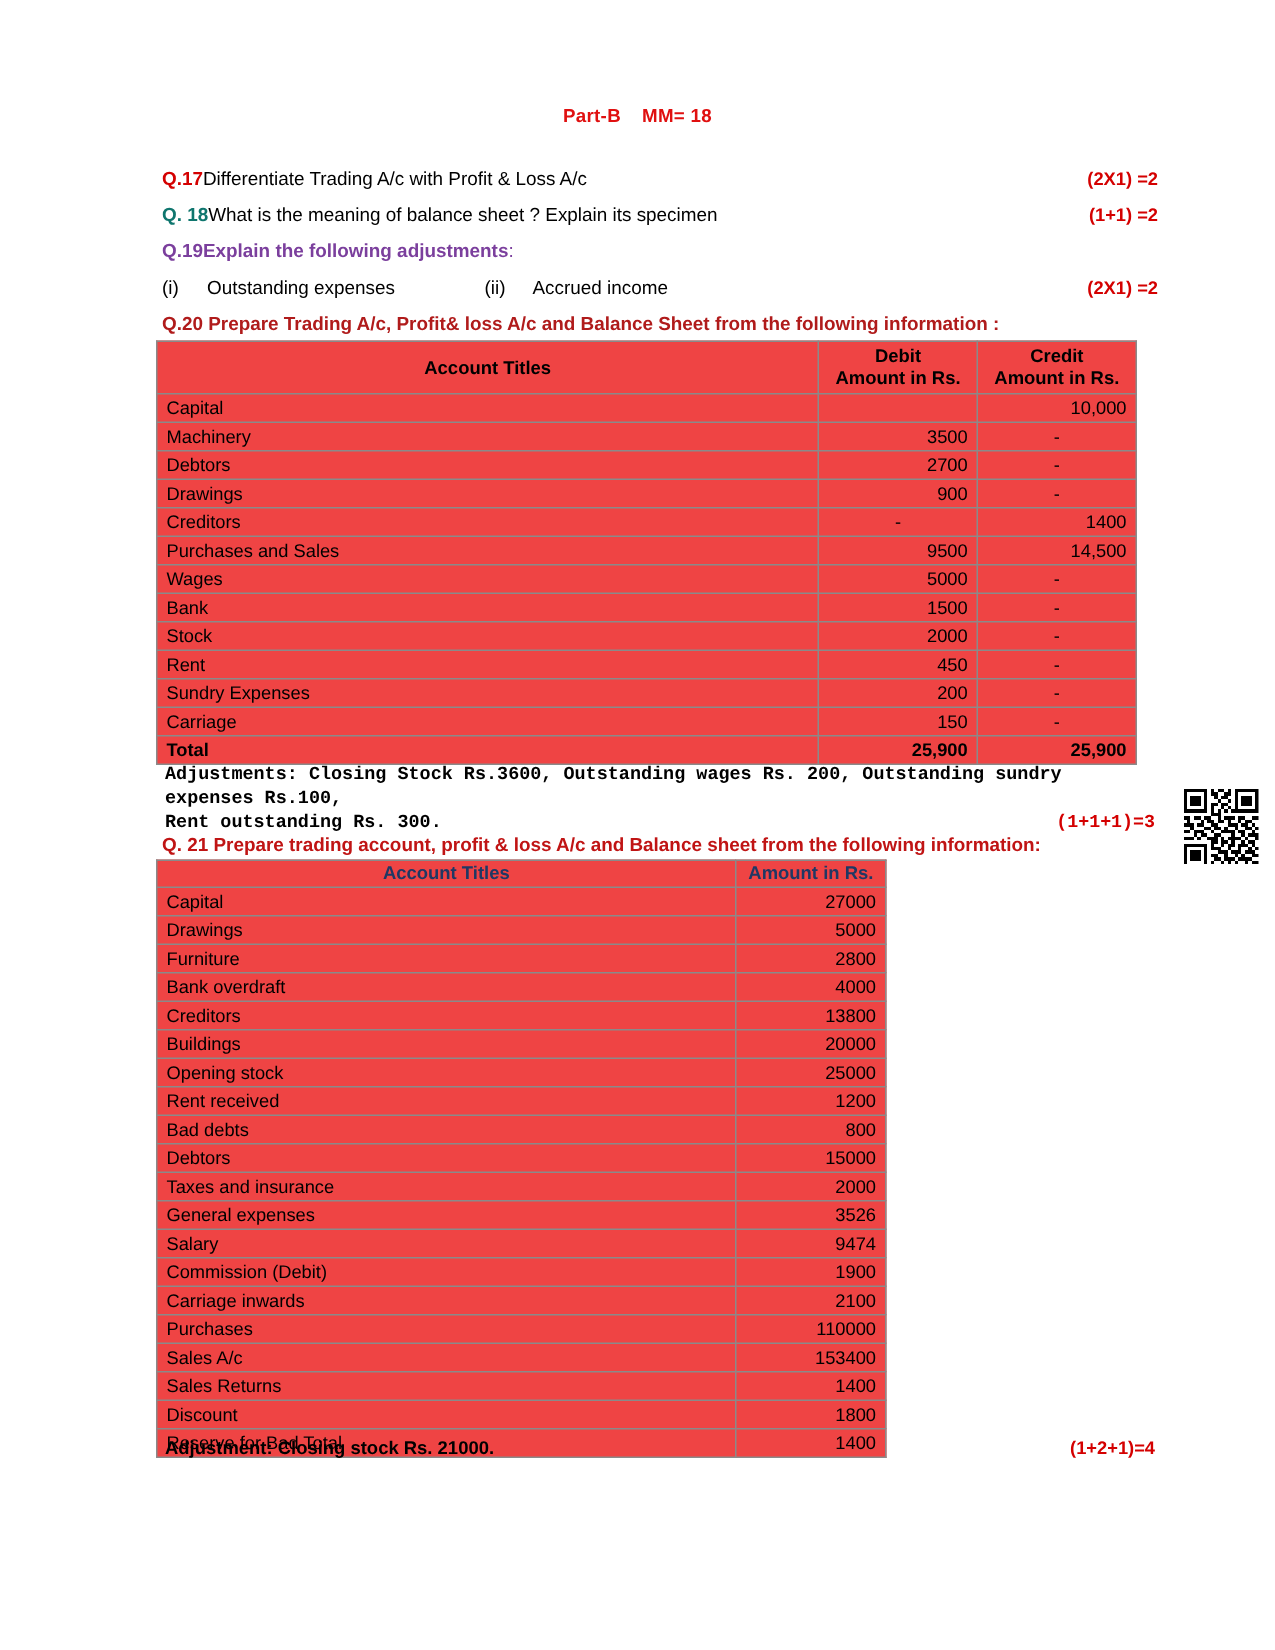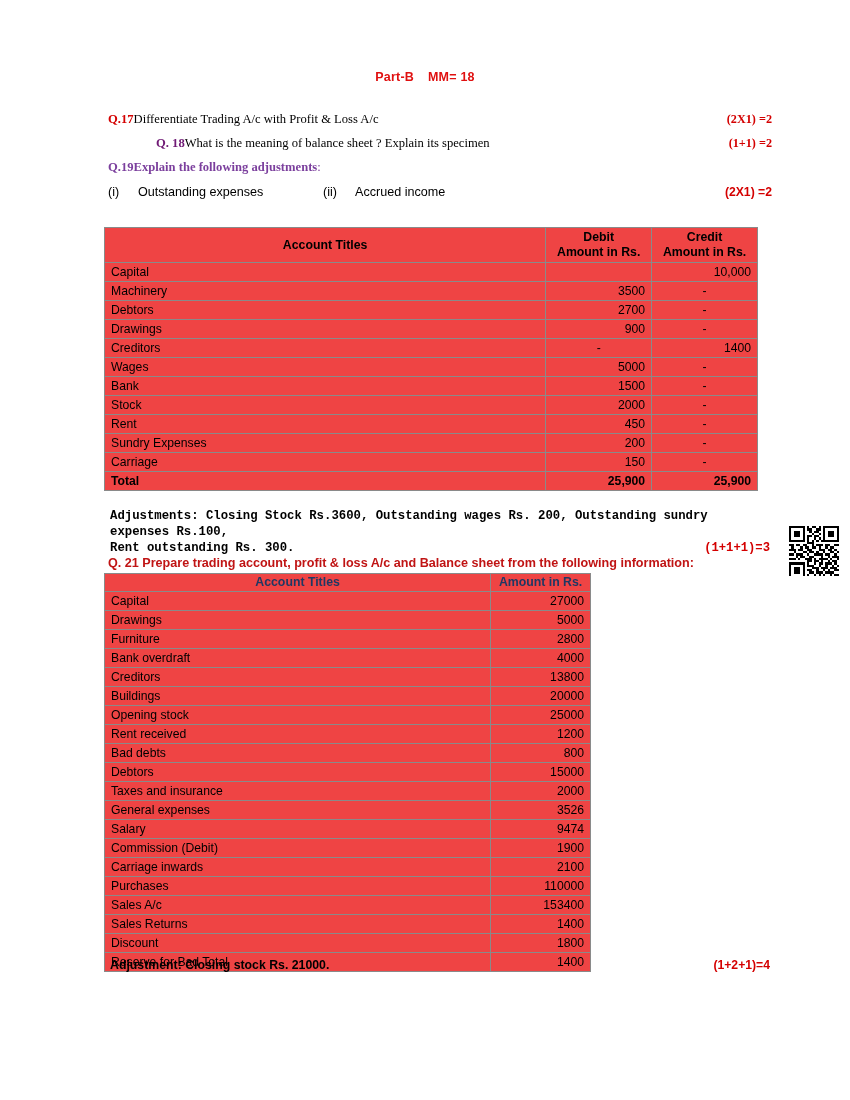--- a/index.html
+++ b/index.html
@@ -37,37 +37,36 @@
   .part-header .gap { display: inline-block; width: 14px; }
 
   
   .qrow {
     position: absolute;
     left: 108px;
     width: 664px;
     font-size: 12.6px;
     line-height: 15px;
     white-space: nowrap;
-    font-family: Liberation Serif, serif;
   }
   .qrow .qtext { display: inline-block; }
   .qrow .marks {
     position: absolute;
     right: 0;
     top: 0;
     color: #d40000;
     font-weight: bold;
     font-size: 12.2px;
   }
   .qlabel { font-weight: bold; }
 
   .q17 { top: 112px; }
   .q17 .qlabel { color: #d40000; }
   .q18 { top: 136px; }
-  .q18 .qlabel { color: #701a75; margin-left: 48px; }
+  .q18 .qlabel { color: #0f766e; }
   .q19 { top: 160px; color: #7b3f9d; font-weight: bold; }
   .q19 .qlabel { color: #7b3f9d; }
   .q19 .colon { color: #7b3f9d; font-weight: normal; }
 
   .subitems {
     position: absolute;
     left: 108px;
     top: 185px;
     width: 664px;
     font-size: 12.6px;
@@ -242,20 +241,21 @@
 
   <div class="qrow q19">
     <span class="qlabel">Q.19</span><span class="qtext">  Explain the following adjustments</span><span class="colon">:</span>
   </div>
 
   <div class="subitems">
     <span class="item-i">(i)</span><span class="item-a">Outstanding expenses</span><span class="item-ii">(ii)</span><span>Accrued income</span>
     <span class="marks">(2X1) =2</span>
   </div>
 
+  <div class="qhead-red q20head">Q.20 Prepare Trading A/c, Profit&amp; loss A/c and Balance Sheet from the following information :</div>
 
   <table class="tbl1">
     <colgroup>
         <col class="c1">
         <col class="c2">
         <col class="c3">
       </colgroup>
     <thead>
       <tr>
         <th class="hcell">Account Titles</th>
@@ -287,20 +287,25 @@
         </tr>
         <tr>
           <td class="title">Drawings</td>
           <td class="num">900</td>
           <td class="dash">-</td>
         </tr>
         <tr>
           <td class="title">Creditors</td>
           <td class="dash">-</td>
           <td class="num">1400</td>
+        </tr>
+        <tr>
+          <td class="title">Purchases and Sales</td>
+          <td class="num">9500</td>
+          <td class="num">14,500</td>
         </tr>
         <tr>
           <td class="title">Wages</td>
           <td class="num">5000</td>
           <td class="dash">-</td>
         </tr>
         <tr>
           <td class="title">Bank</td>
           <td class="num">1500</td>
           <td class="dash">-</td>

